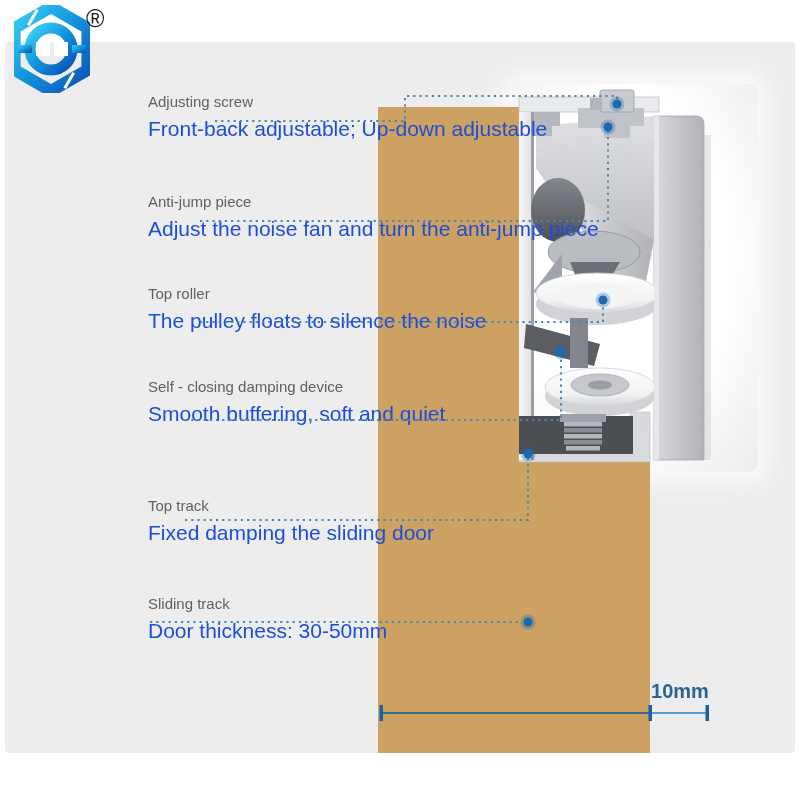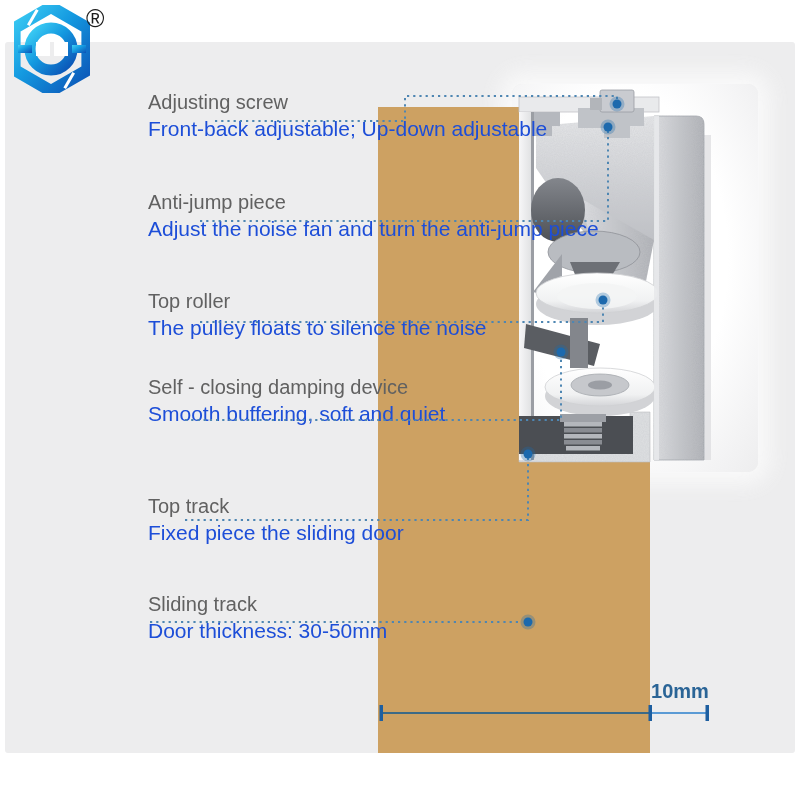--- a/index.html
+++ b/index.html
@@ -10,21 +10,21 @@
             background:radial-gradient(ellipse at 45% 45%, #ffffff 55%, #f4f4f5 82%, #ededee 100%);
             box-shadow:0 0 22px 12px rgba(251,251,252,0.85);}
   .door{position:absolute;background:#cda162;}
   .door-upper{left:378px;top:107px;width:141px;height:355px;}
   .door-lower{left:378px;top:462px;width:272px;height:291px;}
   .mech-svg{position:absolute;left:512px;top:84px;width:246px;height:388px;}
   .overlay-svg{position:absolute;left:0;top:0;width:800px;height:800px;pointer-events:none;}
   .logo-svg{position:absolute;left:14px;top:5px;width:76px;height:88px;}
   .reg-mark{position:absolute;left:86px;top:6px;font-size:25px;line-height:25px;color:#1c1c1c;}
   .ann{position:absolute;left:148px;}
-  .ann-label{font-size:20px;line-height:16px;color:#616161;white-space:nowrap;margin-bottom:10px;}
+  .ann-label{font-size:15px;line-height:16px;color:#616161;white-space:nowrap;margin-bottom:10px;}
   .ann-desc{font-size:21px;line-height:17px;color:#1d4ed8;white-space:nowrap;}
   .dim-label{position:absolute;font-size:20px;font-weight:600;color:#2a6496;text-align:center;white-space:nowrap;}
   .dim-door{left:440px;top:680px;width:150px;}
   .dim-gap{left:644px;top:680px;width:72px;}
 </style>
 </head>
 <body>
 
 <div class="stage">
 
@@ -140,31 +140,31 @@
   <span class="reg-mark">®</span>
 
   <div class="ann" style="top:94px">
     <div class="ann-label">Adjusting screw</div>
     <div class="ann-desc">Front-back adjustable; Up-down adjustable</div>
   </div>
   <div class="ann" style="top:194px">
     <div class="ann-label">Anti-jump piece</div>
     <div class="ann-desc">Adjust the noise fan and turn the anti-jump piece</div>
   </div>
-  <div class="ann" style="top:293px">
+  <div class="ann" style="top:286px">
     <div class="ann-label">Top roller</div>
     <div class="ann-desc">The pulley floats to silence the noise</div>
   </div>
   <div class="ann" style="top:379px">
     <div class="ann-label">Self - closing damping device</div>
     <div class="ann-desc">Smooth buffering, soft and quiet</div>
   </div>
   <div class="ann" style="top:498px">
     <div class="ann-label">Top track</div>
-    <div class="ann-desc">Fixed piece the sliding door</div>
+    <div class="ann-desc">Fixed damping the sliding door</div>
   </div>
   <div class="ann" style="top:596px">
     <div class="ann-label">Sliding track</div>
     <div class="ann-desc">Door thickness: 30-50mm</div>
   </div>
 
   <div class="dim-label dim-gap">10mm</div>
 
   <svg class="overlay-svg" viewBox="0 0 800 800" aria-hidden="true">
     <g fill="none" stroke="#4e86b2" stroke-width="2" stroke-dasharray="2.2 4">

